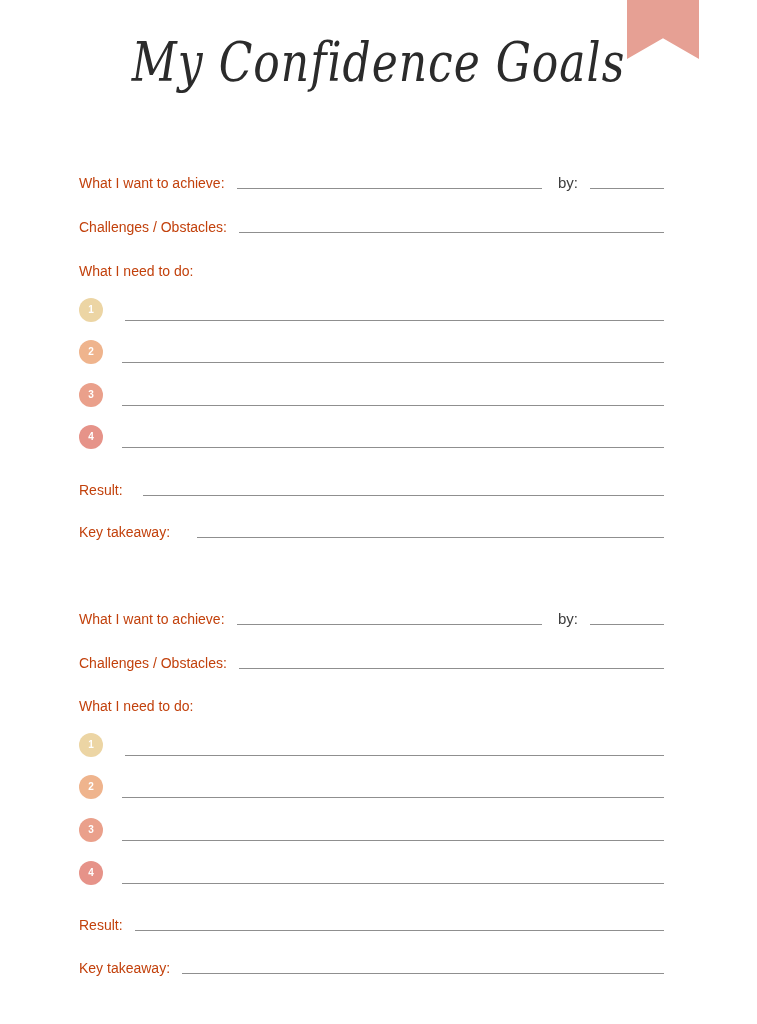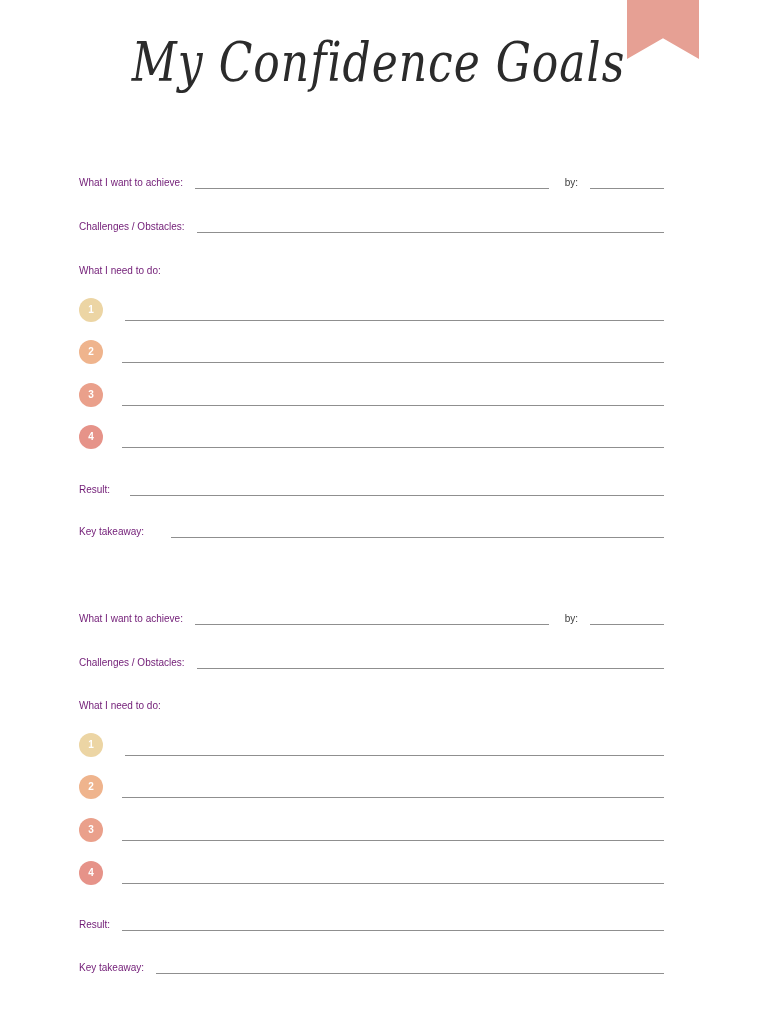--- a/index.html
+++ b/index.html
@@ -15,23 +15,23 @@
     clip-path: polygon(0 0, 100% 0, 100% 100%, 50% 65%, 0 100%);
   }
   .title {
     position:absolute; left:0; width:757px; top:36px; text-align:center;
     font-family:"DejaVu Serif", serif; font-style:italic;
     font-size:44px; font-weight:normal; color:#2b2b2b; letter-spacing:1px;
     transform: scaleY(1.25);
   }
   .section { position:absolute; left:0; width:757px; }
   .row { position:absolute; left:79px; right:93px; height:22px; display:flex; align-items:flex-end; }
-  .label { font-size:10px; white-space:nowrap; color:#701a75; line-height:18px; }
+  .label { font-size:14px; white-space:nowrap; color:#c2410c; line-height:18px; }
   .line { flex:1; border-bottom:1.2px solid #8f8f8f; height:0; margin-left:12px; margin-bottom:3px; }
-  .by-label { font-size:10px; margin-left:16px; color:#3d3d3d; line-height:18px; }
+  .by-label { font-size:15px; margin-left:16px; color:#3d3d3d; line-height:18px; }
   .by-line { width:74px; flex:none; border-bottom:1.2px solid #8f8f8f; margin-left:12px; margin-bottom:3px; }
   .step { position:absolute; left:79px; right:93px; height:24px; }
   .circle {
     position:absolute; left:0; top:0; width:24px; height:24px; border-radius:50%;
     color:#fff; font-size:10px; font-weight:bold; text-align:center; line-height:24px;
   }
   .step-line { position:absolute; left:43px; right:0; top:22px; border-bottom:1.2px solid #8f8f8f; }
 </style>
 </head>
 <body>

